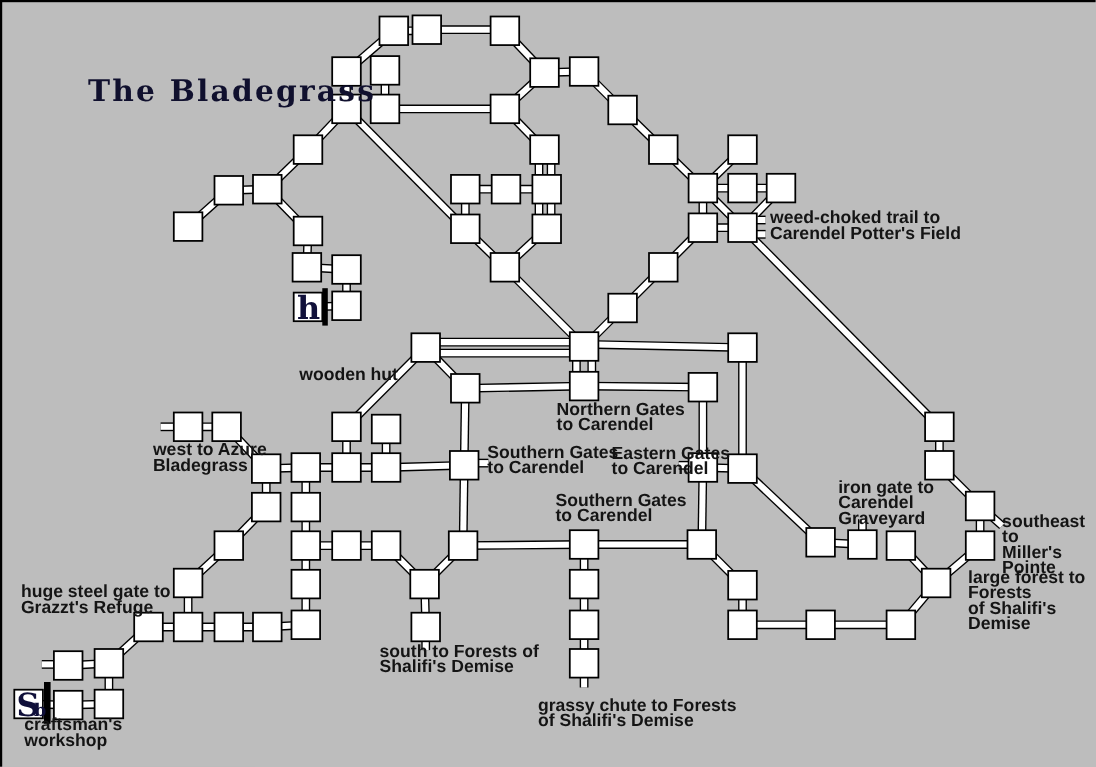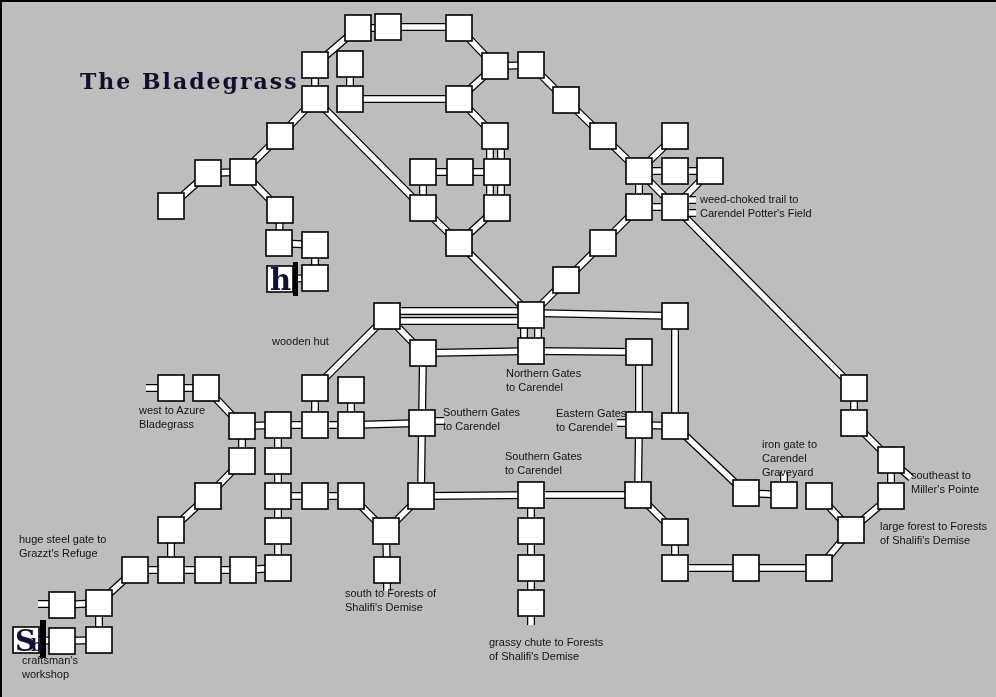--- a/index.html
+++ b/index.html
@@ -4,29 +4,30 @@
 <style>
   html,body{margin:0;padding:0;}
   body{
     width:996px;height:697px;position:relative;overflow:hidden;
     background:#bdbdbd;
     font-family:"Liberation Sans", sans-serif;
   }
   #map-canvas{position:absolute;left:0;top:0;}
   .map-label{
     position:absolute;
-    font-size:11px;line-height:14px;color:#141414;
+    font-size:16px;line-height:14px;color:#141414;
     white-space:pre-line;
     letter-spacing:0px;
+    font-weight:bold;
   }
   .map-title{
     position:absolute;
     font-family:"DejaVu Serif", serif;
     font-weight:bold;
-    font-size:22px;color:#10102e;
+    font-size:27px;color:#10102e;
     letter-spacing:2px;
   }
   .win-border-top{position:absolute;left:0;top:0;width:996px;height:2px;background:#000;}
   .win-border-left{position:absolute;left:0;top:0;width:2px;height:697px;background:#000;}
 </style>
 </head>
 <body>
 
 <svg id="map-canvas" width="996" height="697" viewBox="0 0 996 697">
     <line x1="358" y1="28" x2="388" y2="28" stroke="#000000" stroke-width="8"></line>

